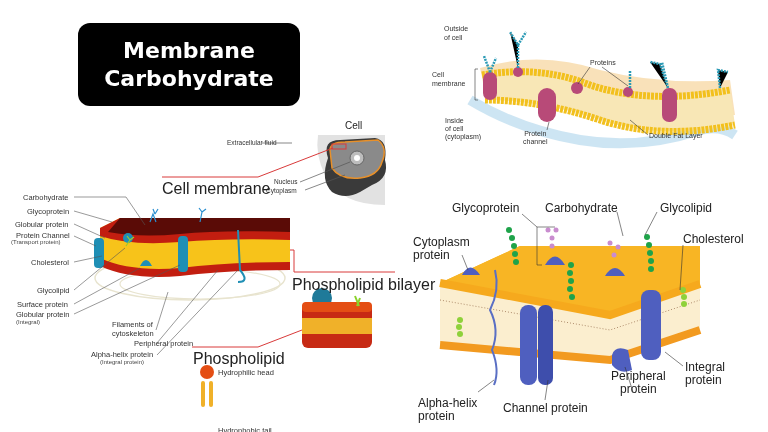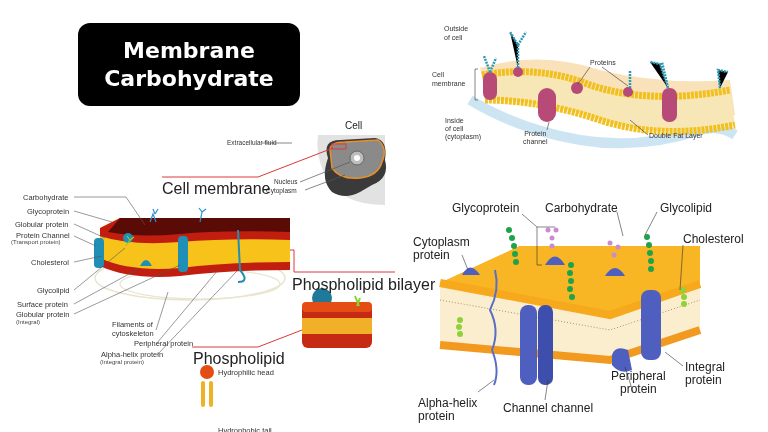--- a/index.html
+++ b/index.html
@@ -187,21 +187,21 @@
 <div class="lbl lbl-sm" style="left:11px;top:239px;">(Transport protein)</div>
 <div class="lbl" style="left:31px;top:258px;">Cholesterol</div>
 <div class="lbl" style="left:37px;top:286px;">Glycolipid</div>
 <div class="lbl" style="left:17px;top:300px;">Surface protein</div>
 <div class="lbl" style="left:16px;top:310px;">Globular protein</div>
 <div class="lbl lbl-sm" style="left:16px;top:319px;">(Integral)</div>
 
 <div class="lbl" style="left:112px;top:320px;">Filaments of</div>
 <div class="lbl" style="left:112px;top:329px;">cytoskeleton</div>
 <div class="lbl" style="left:94px;top:339px;padding-left:40px;">Peripheral protein</div>
-<div class="lbl" style="left:101px;top:350px;">Alpha-helix protein</div>
+<div class="lbl" style="left:91px;top:350px;">Alpha-helix protein</div>
 <div class="lbl lbl-sm" style="left:100px;top:359px;">(Integral protein)</div>
 
 <div class="lbl lbl-md" style="left:292px;top:276px;">Phospholipid bilayer</div>
 <div class="lbl lbl-md" style="left:193px;top:350px;">Phospholipid</div>
 <div class="lbl" style="left:218px;top:368px;">Hydrophilic head</div>
 <div class="lbl" style="left:218px;top:390px;margin-top:36px;">Hydrophobic tail</div>
 
 <div class="lbl lbl-rt" style="left:444px;top:24px;line-height:9px;">
   <div>Outside</div>
   <div>of cell</div>
@@ -227,21 +227,21 @@
 <div class="lbl lbl-r" style="left:660px;top:201px;">Glycolipid</div>
 <div class="lbl lbl-r" style="left:413px;top:236px;line-height:13px;">
   <div>Cytoplasm</div>
   <div>protein</div>
 </div>
 <div class="lbl lbl-r" style="left:683px;top:232px;">Cholesterol</div>
 <div class="lbl lbl-r" style="left:418px;top:385px;line-height:13px;margin-top:12px;">
   <div>Alpha-helix</div>
   <div>protein</div>
 </div>
-<div class="lbl lbl-r" style="left:503px;top:401px;">Channel channel</div>
+<div class="lbl lbl-r" style="left:503px;top:401px;">Channel protein</div>
 <div class="lbl lbl-r" style="left:611px;top:370px;line-height:13px;text-align:center;">
   <div>Peripheral</div>
   <div>protein</div>
 </div>
 <div class="lbl lbl-r" style="left:685px;top:361px;line-height:13px;">
   <div>Integral</div>
   <div>protein</div>
 </div>
 
 </body></html>

